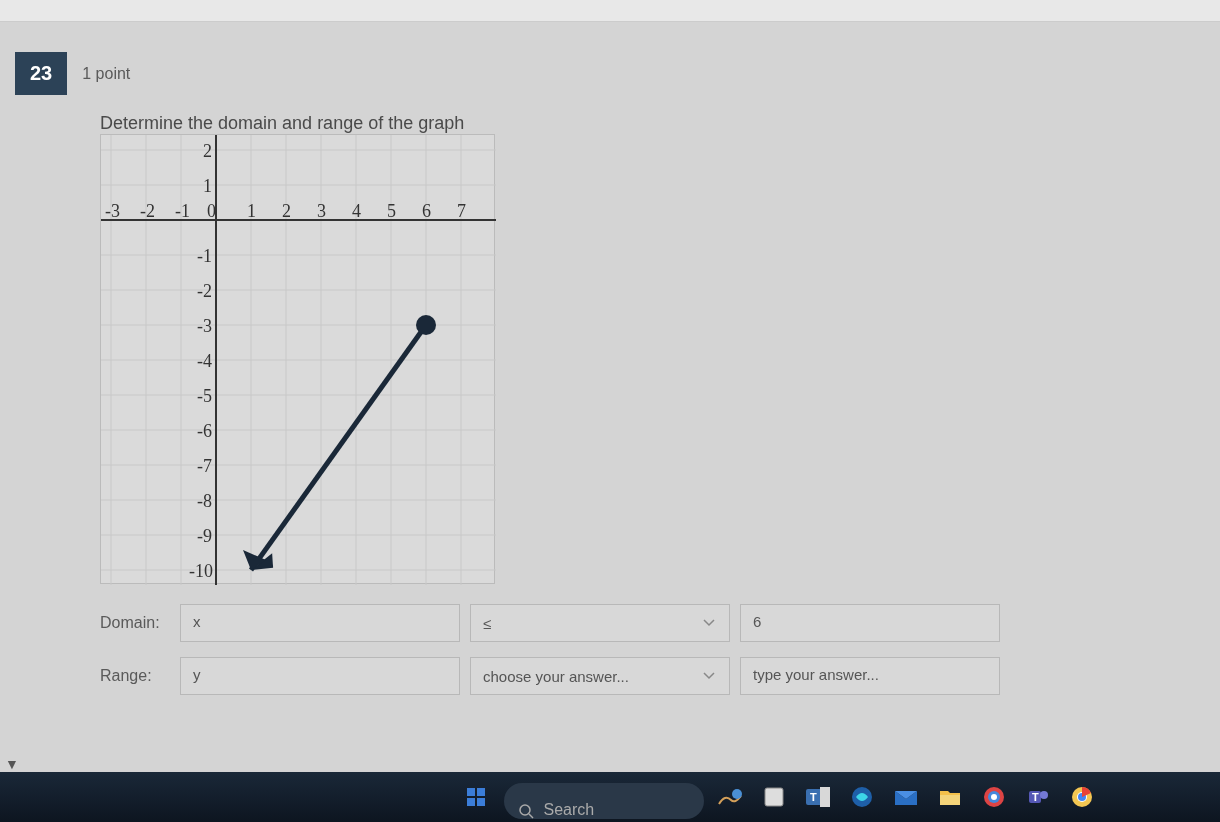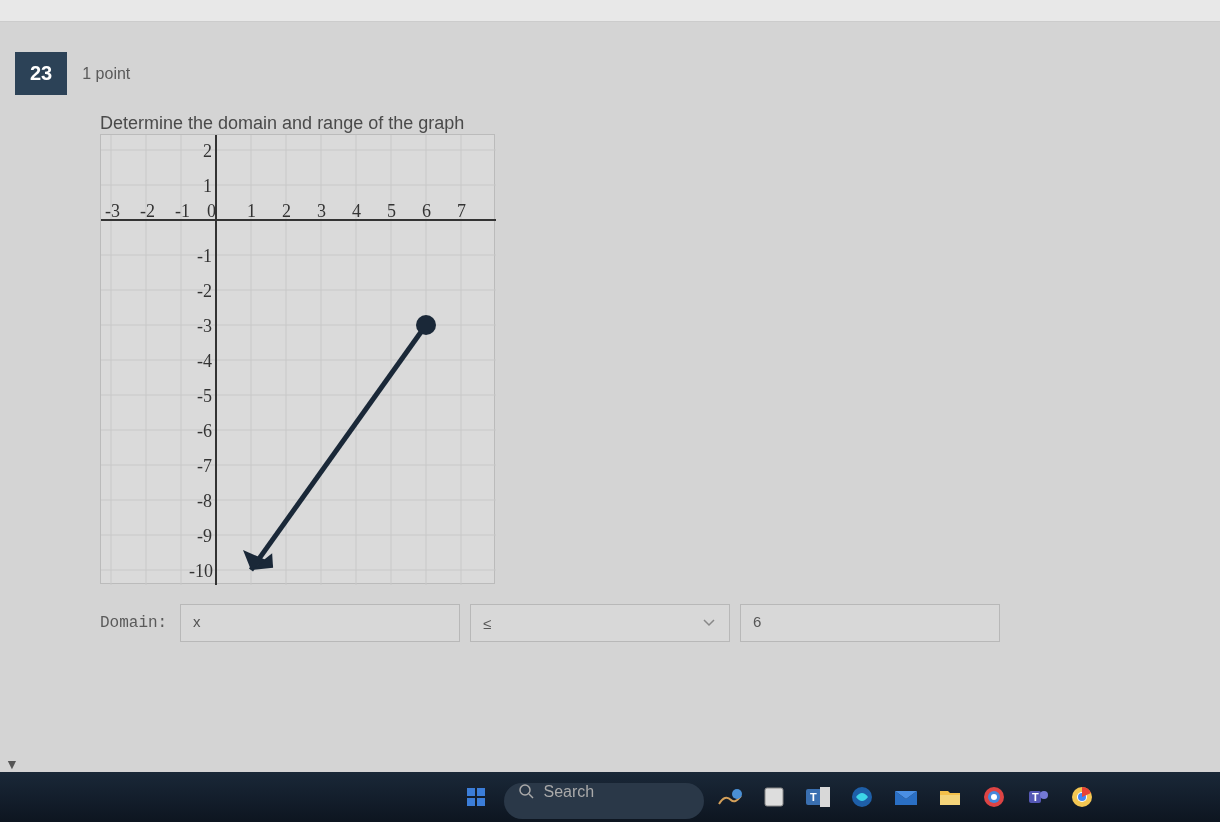--- a/index.html
+++ b/index.html
@@ -72,21 +72,20 @@
     .answer-row {
       display: flex;
       align-items: center;
       gap: 10px;
       margin-bottom: 15px;
     }
     .answer-label {
       color: #5a5a5a;
       font-size: 16px;
       width: 70px;
-      font-family: Liberation Mono, monospace;
     }
     .answer-box {
       border: 1px solid #b8b8b8;
       background: rgba(220,220,220,0.5);
       padding: 8px 12px;
       font-size: 15px;
       color: #555;
     }
     .text-input {
       width: 280px;
@@ -141,21 +140,21 @@
     }
     .windows-logo span {
       background: #3b7dd8;
     }
     .search-bar {
       background: #2a3848;
       border-radius: 20px;
       height: 36px;
       width: 200px;
       display: flex;
-      align-items: flex-start;
+      align-items: flex-end;
       padding: 0 14px;
       gap: 10px;
       color: #aaa;
       margin-top: 8px;
     }
     .search-icon-svg {
       width: 16px;
       height: 16px;
     }
     .taskbar-icon {
@@ -268,20 +267,33 @@
         <span>≤</span>
         <span class="chevron">
           <svg width="16" height="16" viewBox="0 0 16 16">
               <path d="M3 6 L8 11 L13 6" stroke="#888" stroke-width="1.5" fill="none"></path>
             </svg>
         </span>
       </div>
       <div class="answer-box value-input">6</div>
     </div>
 
+    <div class="answer-row">
+      <span class="answer-label">Range:</span>
+      <div class="answer-box text-input">y</div>
+      <div class="answer-box select-input">
+        <span>choose your answer...</span>
+        <span class="chevron">
+          <svg width="16" height="16" viewBox="0 0 16 16">
+              <path d="M3 6 L8 11 L13 6" stroke="#888" stroke-width="1.5" fill="none"></path>
+            </svg>
+        </span>
+      </div>
+      <div class="answer-box value-input">type your answer...</div>
+    </div>
   </div>
 </div>
 
 <span class="dropdown-arrow">▼</span>
 
 <div class="taskbar">
   <div class="taskbar-spacer-left"></div>
   <div class="start-button">
     <div class="windows-logo">
       <span></span>

